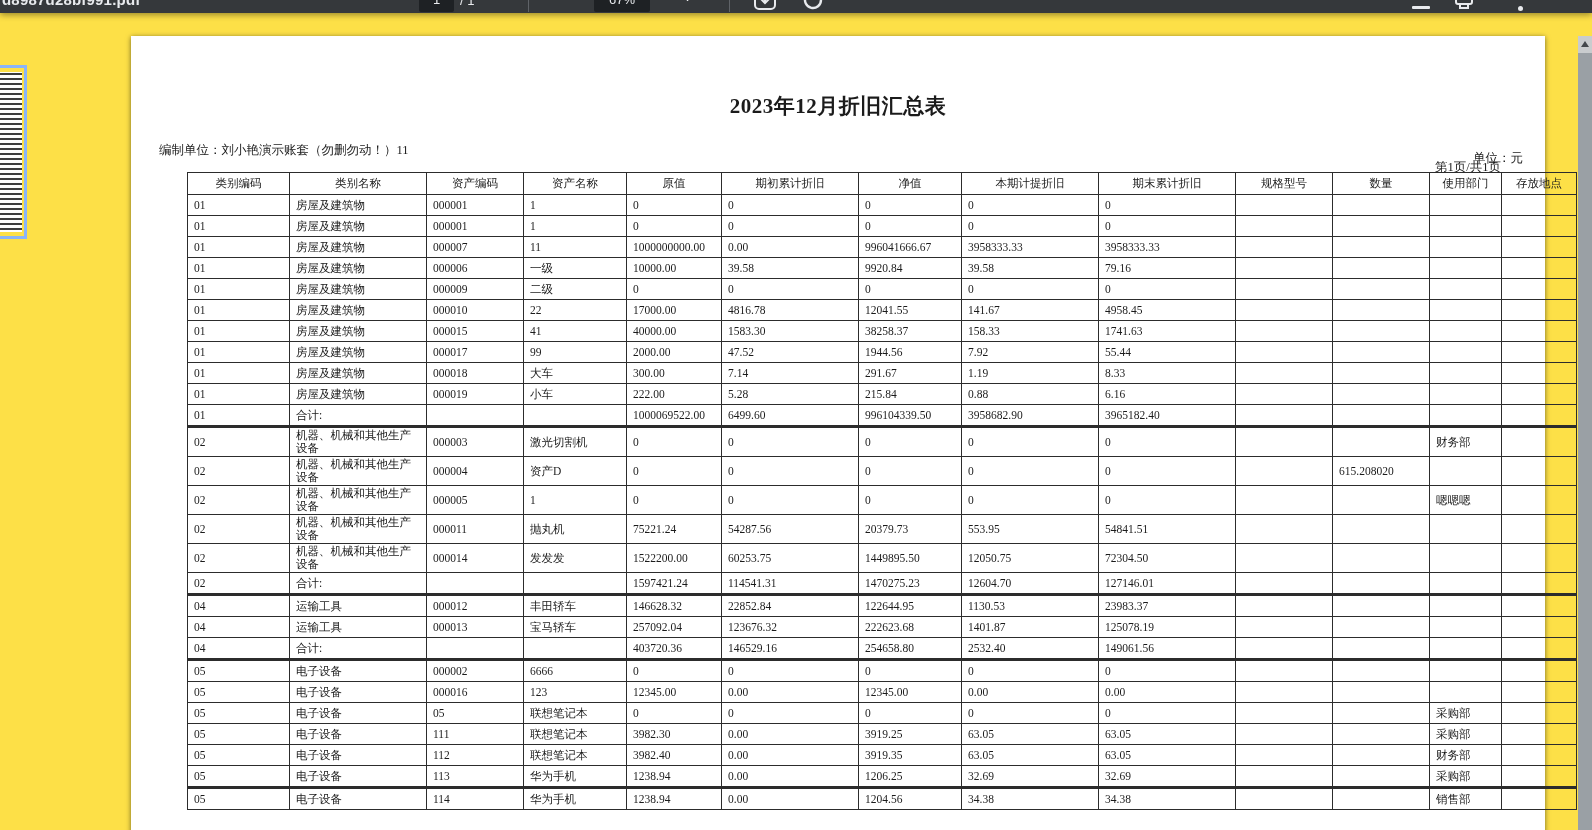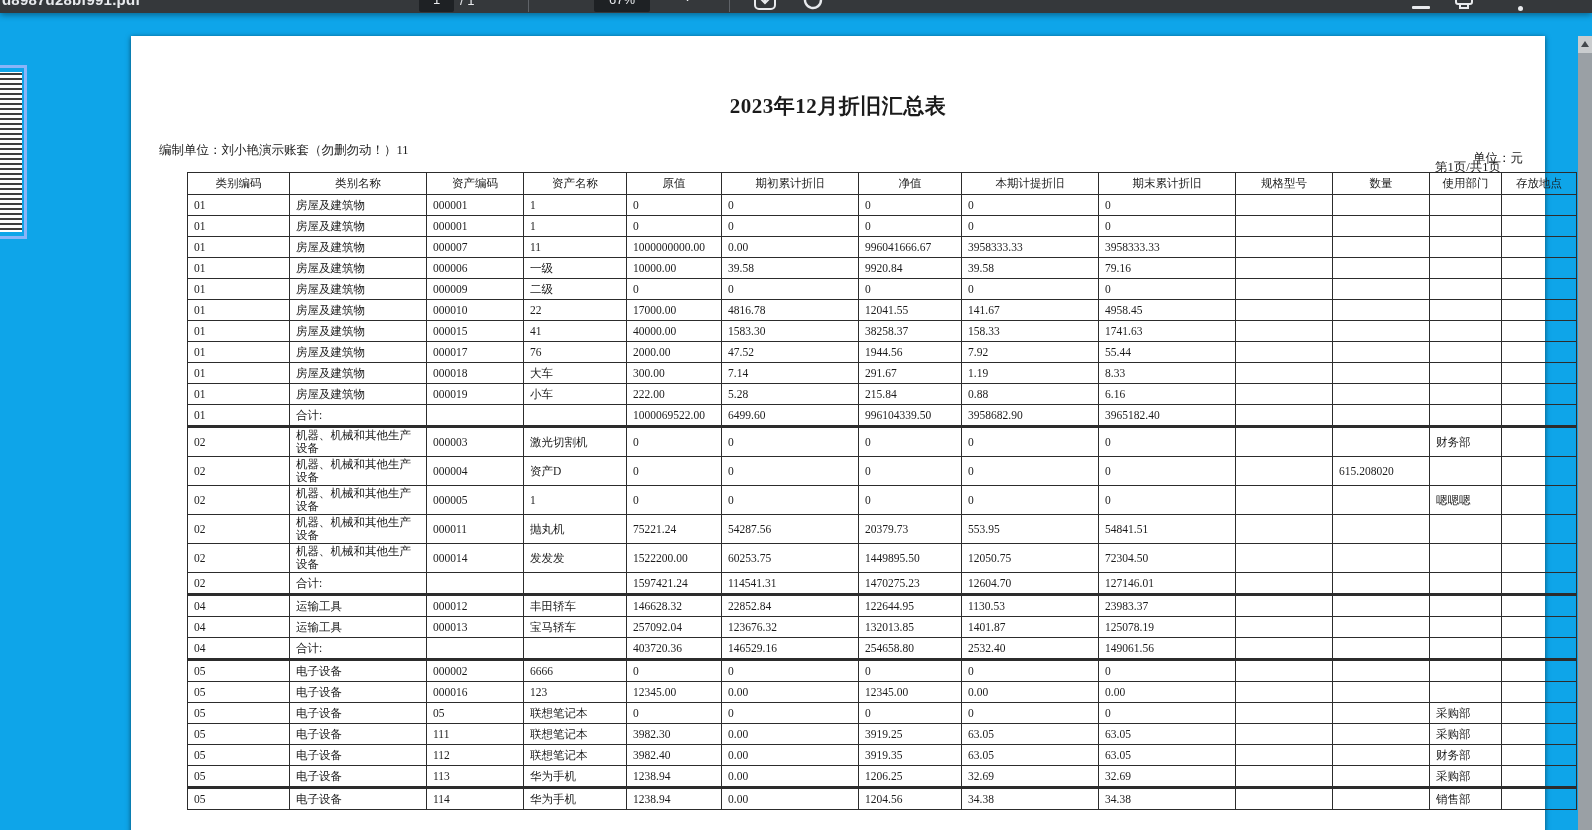--- a/index.html
+++ b/index.html
@@ -13,21 +13,21 @@
     text-align:center;line-height:24px;font-size:13px;}
   .tb-pagetotal{left:460px;top:-11px;font-size:13px;line-height:24px;}
   .tb-divider{width:1px;height:20px;background:#5f6368;top:-8px;}
   .tb-zoombox{left:594px;top:-12px;width:56px;height:24px;background:#1e2124;border-radius:2px;
     text-align:center;line-height:24px;font-size:13px;}
   .tb-plus{left:682px;top:-14px;font-size:19px;font-weight:400;}
   .tb-icon{top:-13px;}
   .tb-bar{left:1412px;top:6px;width:18px;height:3px;background:#e8eaed;border-radius:1px;}
   .tb-dot{left:1518px;top:6px;width:5px;height:5px;border-radius:50%;background:#e8eaed;}
   
-  .viewer{position:absolute;left:0;top:13px;right:0;bottom:0;background:#0ea5e9;overflow:hidden;}
+  .viewer{position:absolute;left:0;top:13px;right:0;bottom:0;background:#fde047;overflow:hidden;}
   .thumbnail{position:absolute;left:-5px;top:52px;width:22px;height:160px;background:#fff;
     border:3px solid #8ab4f8;
     background-image:repeating-linear-gradient(to bottom,#3c3c3c 0 2px,#fdfdfd 2px 5px);
     background-clip:content-box;padding:4px 2px;}
   .page{position:absolute;left:131px;top:23px;width:1414px;height:1060px;background:#ffffff;
     box-shadow:0 1px 5px rgba(0,0,0,.55);
     font-family:"Liberation Serif","DejaVu Serif",serif;color:#1b1b1b;}
   .doc-title{position:absolute;left:0;right:0;top:56px;margin:0;text-align:center;
     font-size:21px;font-weight:bold;letter-spacing:.5px;}
   .doc-pageinfo{position:absolute;right:44px;top:90px;font-size:12.5px;margin-top:33px;}
@@ -228,21 +228,21 @@
             <td>1741.63</td>
             <td></td>
             <td></td>
             <td></td>
             <td></td>
           </tr>
           <tr>
             <td>01</td>
             <td>房屋及建筑物</td>
             <td>000017</td>
-            <td>76</td>
+            <td>99</td>
             <td>2000.00</td>
             <td>47.52</td>
             <td>1944.56</td>
             <td>7.92</td>
             <td>55.44</td>
             <td></td>
             <td></td>
             <td></td>
             <td></td>
           </tr>
@@ -396,21 +396,21 @@
             <td></td>
             <td></td>
           </tr>
           <tr>
             <td>04</td>
             <td>运输工具</td>
             <td>000013</td>
             <td>宝马轿车</td>
             <td>257092.04</td>
             <td>123676.32</td>
-            <td>132013.85</td>
+            <td>222623.68</td>
             <td>1401.87</td>
             <td>125078.19</td>
             <td></td>
             <td></td>
             <td></td>
             <td></td>
           </tr>
           <tr>
             <td>04</td>
             <td>合计:</td>

